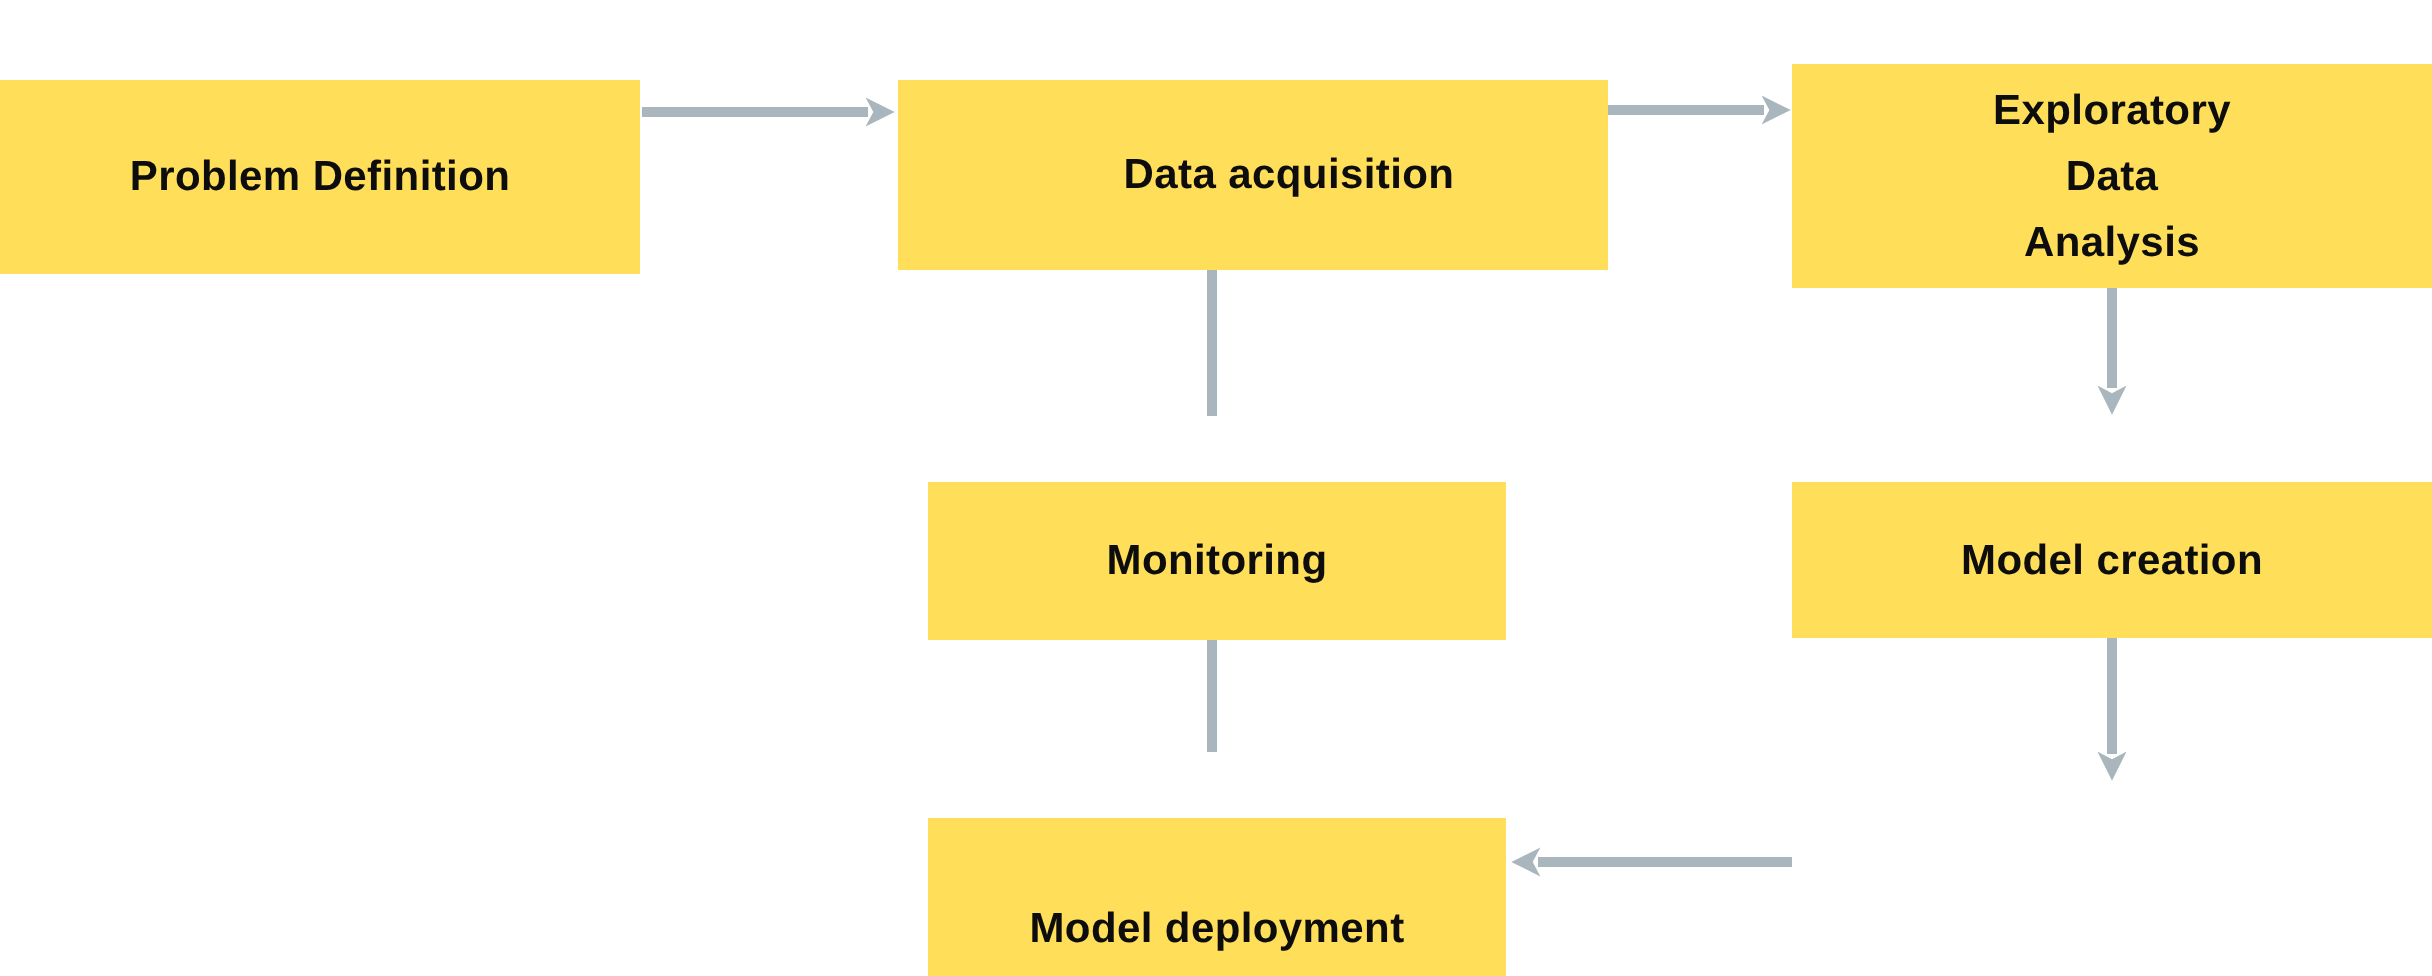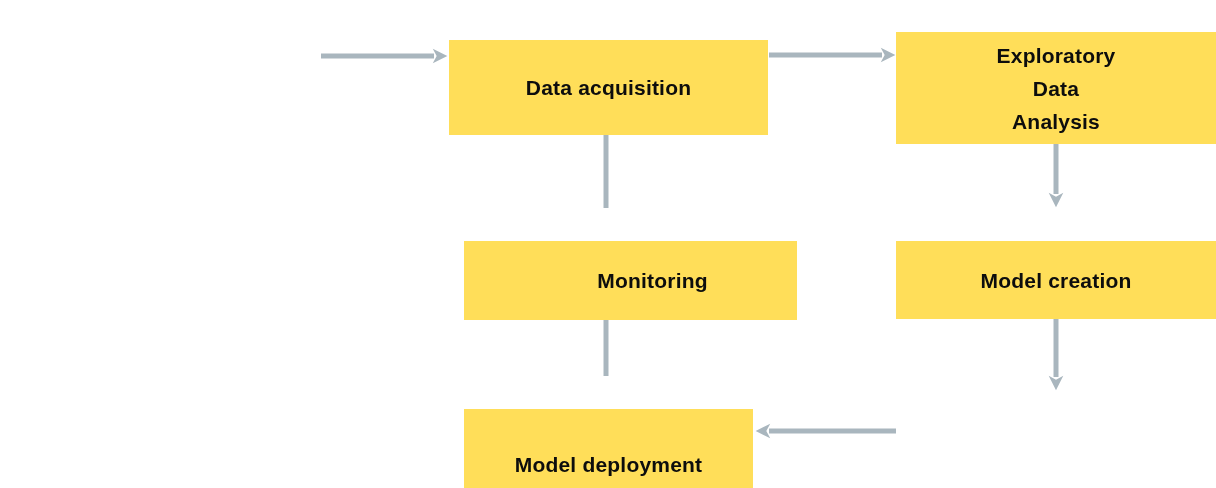--- a/index.html
+++ b/index.html
@@ -67,32 +67,35 @@
     </defs>
     <line class="edge" x1="321" y1="56" x2="434" y2="56" marker-end="url(#ah)"></line>
     <line class="edge" x1="769" y1="55" x2="882" y2="55" marker-end="url(#ah)"></line>
     <line class="edge" x1="1056" y1="113" x2="1056" y2="194" marker-end="url(#ah)"></line>
     <line class="edge" x1="1056" y1="288" x2="1056" y2="377" marker-end="url(#ah)"></line>
     <line class="edge" x1="896" y1="431" x2="769" y2="431" marker-end="url(#ah)"></line>
     <line class="edge" x1="606" y1="376" x2="606" y2="304" marker-end="url(#ah)"></line>
     <line class="edge" x1="606" y1="208" x2="606" y2="119" marker-end="url(#ah)"></line>
   </svg>
 
+  <div class="node" style="left:0px; top:8px; width:320px; height:97px;">
+    <span class="node-label">Problem Definition</span>
+  </div>
 
-  <div class="node" style="left:449px; top:8px; width:319px; height:95px;">
+  <div class="node" style="left:449px; top:8px; width:319px; height:95px;padding-left:36px;">
     <span class="node-label">Data acquisition</span>
   </div>
 
   <div class="node" style="left:896px; top:0px; width:320px; height:112px;">
     <span class="node-label">Exploratory
 Data
 Analysis</span>
   </div>
 
-  <div class="node" style="left:464px; top:209px; width:289px; height:79px;padding-left:44px;">
+  <div class="node" style="left:464px; top:209px; width:289px; height:79px;">
     <span class="node-label">Monitoring</span>
   </div>
 
   <div class="node" style="left:896px; top:209px; width:320px; height:78px;">
     <span class="node-label">Model creation</span>
   </div>
 
   <div class="node" style="left:464px; top:377px; width:289px; height:110px;">
     <span class="node-label">Model deployment</span>
   </div>

